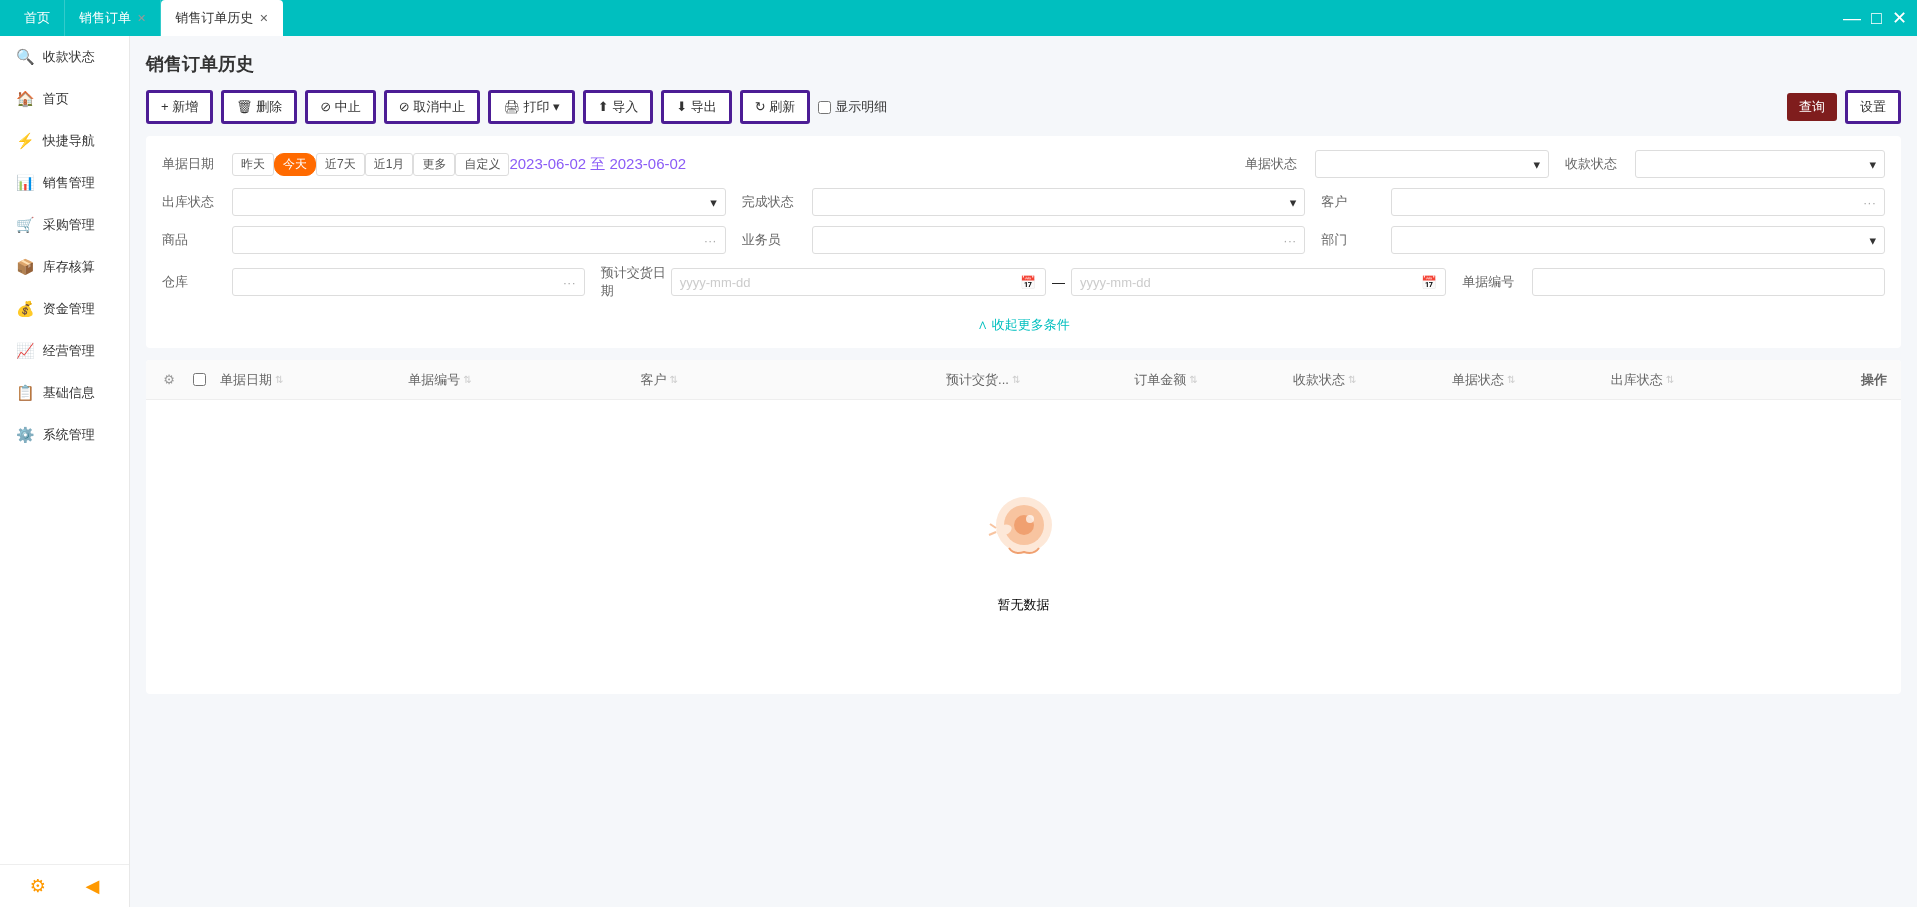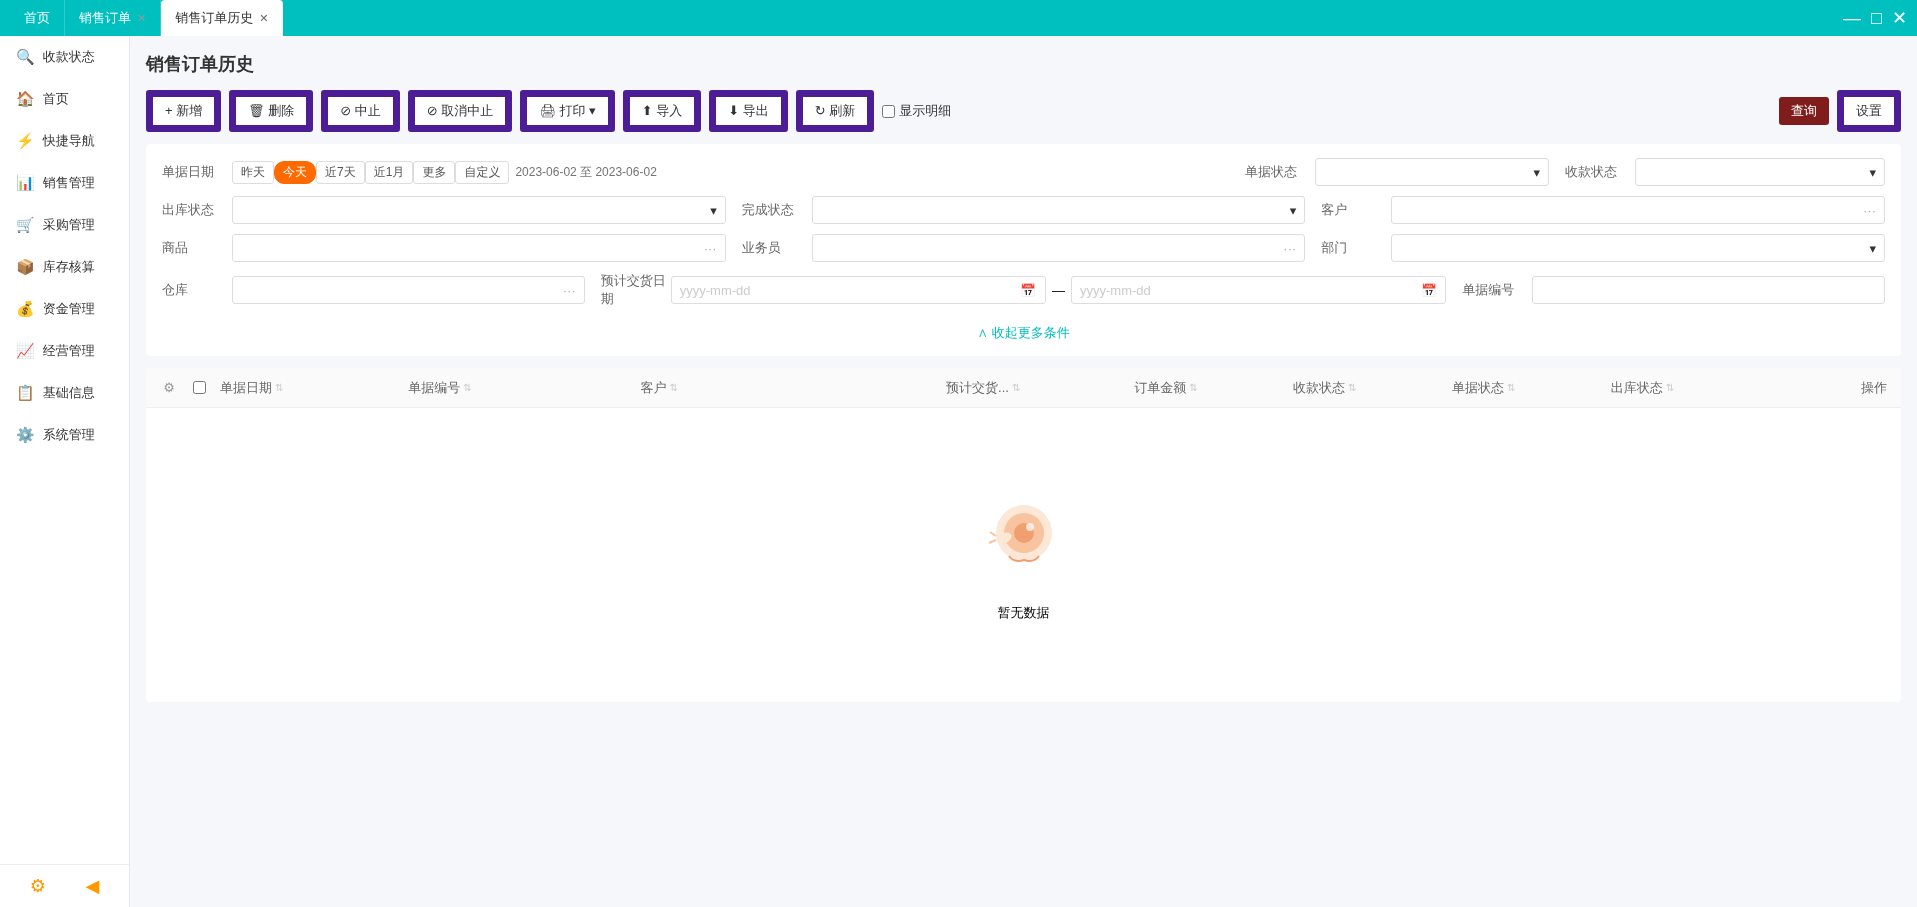--- a/index.html
+++ b/index.html
@@ -27,50 +27,50 @@
 
     
     .content { flex: 1; overflow-y: auto; padding: 16px; background: #f5f7fa; }
 
     
     .page-title { font-size: 18px; font-weight: bold; color: #333; margin-bottom: 14px; }
 
     
     .toolbar { display: flex; align-items: center; gap: 8px; margin-bottom: 12px; flex-wrap: wrap; }
     .btn { display: flex; align-items: center; gap: 4px; padding: 5px 12px; border: none; border-radius: 3px; cursor: pointer; font-size: 13px; }
-    .btn-default { background: #fff; border: 7px solid #4c1d95; color: #333; }
+    .btn-default { background: #fff; border: 3px solid #4c1d95; color: #333; }
     .btn-orange { background: #7f1d1d; color: #fff; }
     .checkbox-label { display: flex; align-items: center; gap: 4px; font-size: 13px; color: #333; cursor: pointer; }
 
     
     .filter-section { background: #fff; border-radius: 4px; padding: 14px 16px; margin-bottom: 12px; }
     .filter-row { display: flex; align-items: center; margin-bottom: 10px; gap: 0; }
     .filter-label { width: 80px; color: #666; font-size: 13px; flex-shrink: 0; }
     .filter-input { flex: 1; display: flex; align-items: center; border: 1px solid #ddd; border-radius: 3px; padding: 4px 8px; background: #fff; min-height: 28px; font-size: 13px; color: #333; }
     .date-filter { display: flex; align-items: center; gap: 0; flex: 1; }
     .date-btn { padding: 2px 8px; border-radius: 3px; border: 1px solid #ddd; cursor: pointer; font-size: 12px; color: #555; background: #fff; }
     .date-btn.active { background: #ff6a00; color: #fff; border-color: #ff6a00; border-radius: 10px; }
-    .date-range { font-size: 12px; color: #737373; margin-left: 6px; }
+    .date-range { font-size: 15px; color: #8b5cf6; }
     .filter-select { flex: 1; border: 1px solid #ddd; border-radius: 3px; padding: 4px 8px; min-height: 28px; font-size: 13px; color: #333; background: #fff; display: flex; align-items: center; justify-content: space-between; cursor: pointer; }
     .filter-dots { color: #aaa; margin-left: 6px; cursor: pointer; }
     .collapse-more { text-align: center; color: #00bfbf; cursor: pointer; font-size: 13px; margin-top: 16px; }
 
     
     .table-section { background: #fff; border-radius: 4px; overflow: hidden; }
     .table-header { display: flex; align-items: center; background: #fafafa; border-bottom: 1px solid #eee; padding: 0 8px; min-height: 40px; }
     .table-settings { width: 30px; display: flex; align-items: center; justify-content: center; cursor: pointer; color: #999; }
     .table-check { width: 30px; display: flex; align-items: center; justify-content: center; }
     .th { flex: 1; color: #666; font-size: 13px; display: flex; align-items: center; gap: 3px; padding: 0 6px; cursor: pointer; }
     .th .sort-icon { color: #ccc; font-size: 10px; }
     .th.date-col { flex: 1.2; }
     .th.num-col { flex: 1.5; }
     .th.customer-col { flex: 2; }
     .th.amount-col { flex: 1; }
     .th.status-col { flex: 1; }
-    .th.action-col { flex: 0.8; text-align: right; justify-content: flex-end; }
+    .th.action-col { flex: 0.8; text-align: right; justify-content: flex-end; font-weight: bold; }
 
     
     .empty-state { display: flex; flex-direction: column; align-items: center; justify-content: center; padding: 80px 0; }
     .empty-icon { width: 100px; height: 100px; margin-bottom: 16px; }
 
     
     .pagination { background: #fff; border-top: 1px solid #eee; padding: 10px 16px; display: flex; align-items: center; justify-content: flex-end; gap: 8px; font-size: 13px; color: #333; margin-top: 8px; }
     .pagination select { border: 1px solid #ddd; border-radius: 3px; padding: 2px 4px; font-size: 13px; }
     .page-input { width: 36px; border: 1px solid #ddd; border-radius: 3px; padding: 2px 4px; text-align: center; font-size: 13px; }
     .pag-btn { border: none; background: none; cursor: pointer; color: #666; font-size: 14px; padding: 2px 4px; }

